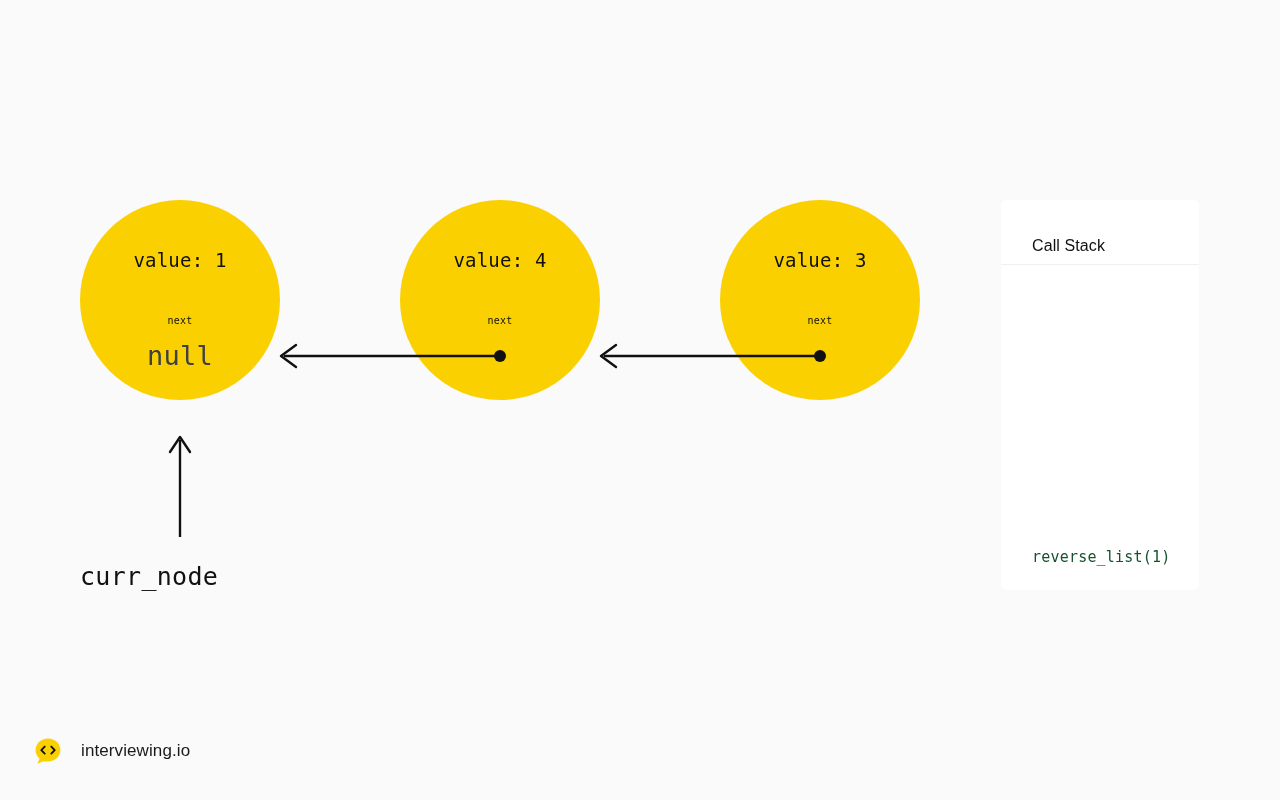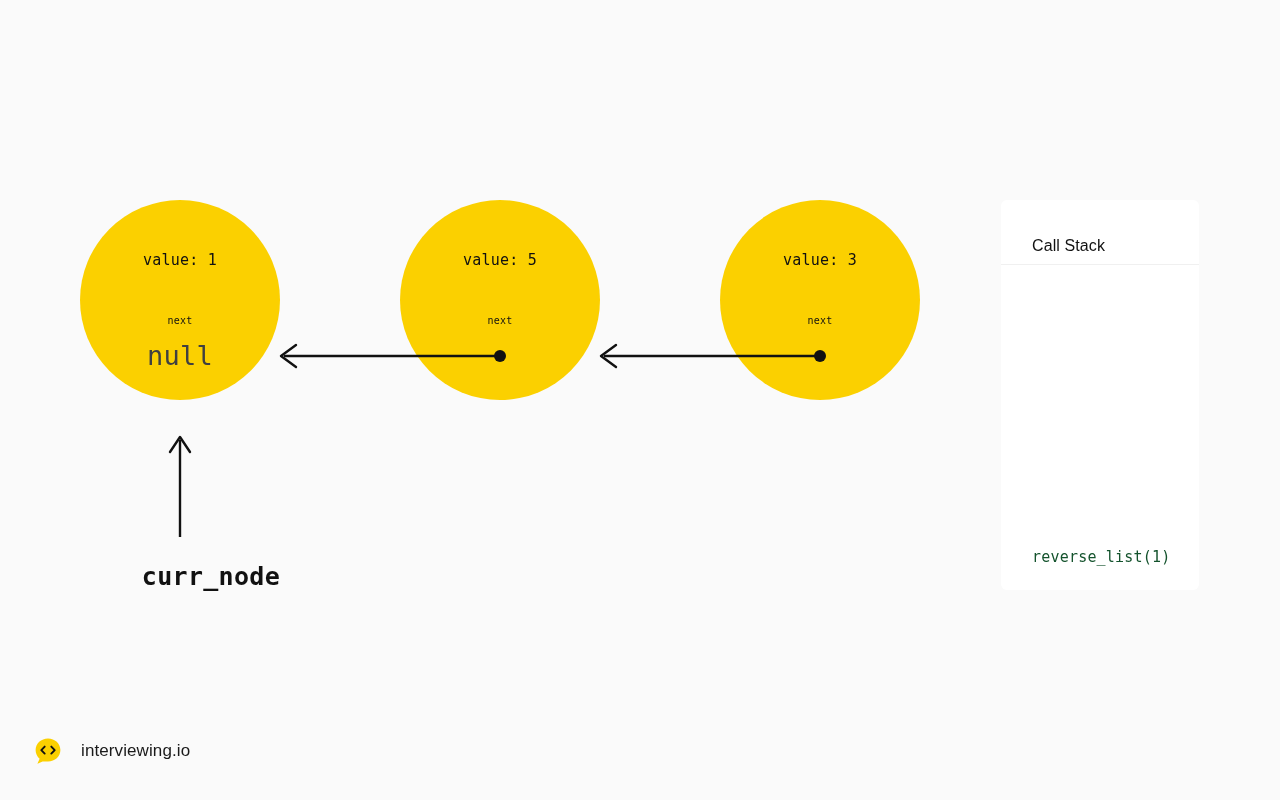--- a/index.html
+++ b/index.html
@@ -30,21 +30,21 @@
     border-radius: 50%;
     background: #fbd000;
     top: 200px;
   }
   .node-value {
     position: absolute;
     top: 50px;
     left: 0;
     width: 100%;
     text-align: center;
-    font-size: 15px;
+    font-size: 19px;
     line-height: 20px;
     color: #111111;
     letter-spacing: 0.2px;
   }
   .node-next-label {
     position: absolute;
     top: 111px;
     left: 0;
     width: 100%;
     text-align: center;
@@ -73,24 +73,23 @@
     height: 800px;
     pointer-events: none;
   }
 
   
   .ptr-label {
     position: absolute;
     font-size: 25px;
     line-height: 30px;
     color: #111111;
-    text-align: right;
+    text-align: left;
     letter-spacing: 0.3px;
     white-space: nowrap;
-    font-weight: bold;
   }
 
   
   #call-stack-panel {
     position: absolute;
     left: 1001px;
     top: 200px;
     width: 198px;
     height: 390px;
     background: #ffffff;
@@ -158,21 +157,21 @@
 
 <div id="stage">
 
   <div class="node" style="left:80px;">
     <div class="node-value">value: 1</div>
     <div class="node-next-label">next</div>
     <div class="node-next-value">null</div>
   </div>
 
   <div class="node" style="left:400px;">
-    <div class="node-value">value: 5</div>
+    <div class="node-value">value: 4</div>
     <div class="node-next-label">next</div>
     <div class="node-next-value"></div>
   </div>
 
   <div class="node" style="left:720px;">
     <div class="node-value">value: 3</div>
     <div class="node-next-label">next</div>
     <div class="node-next-value"></div>
   </div>
 

